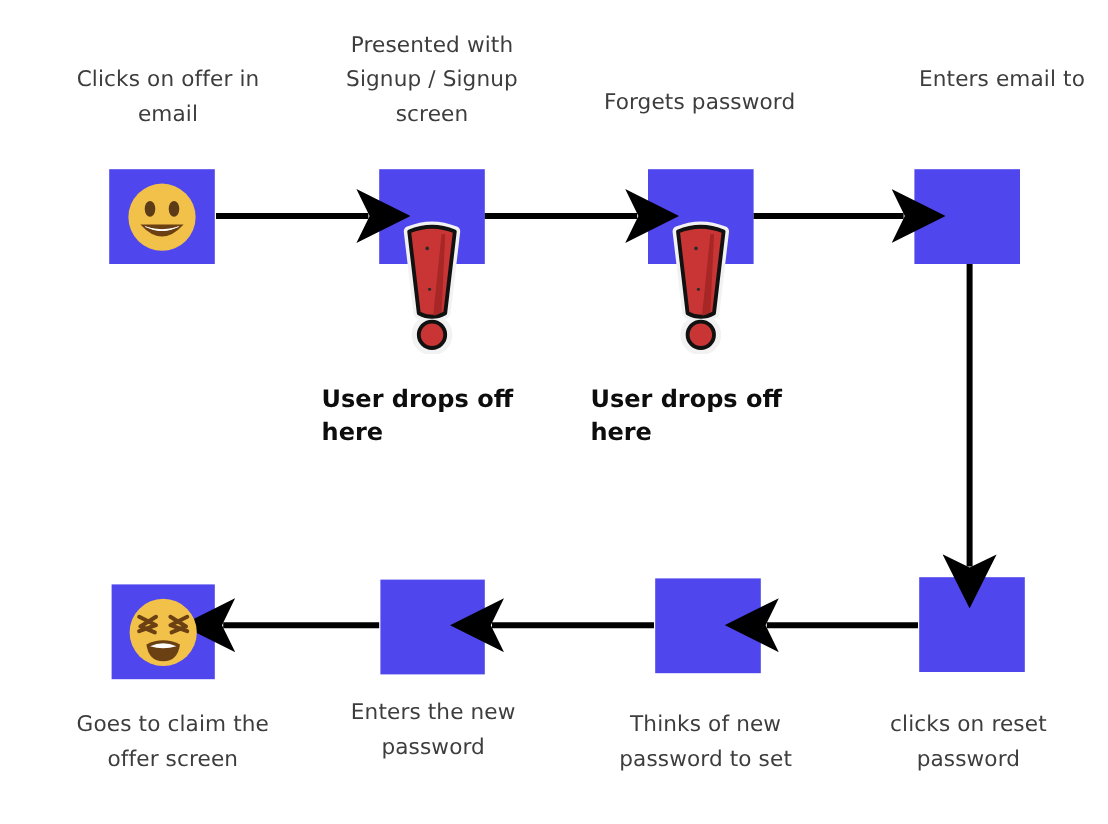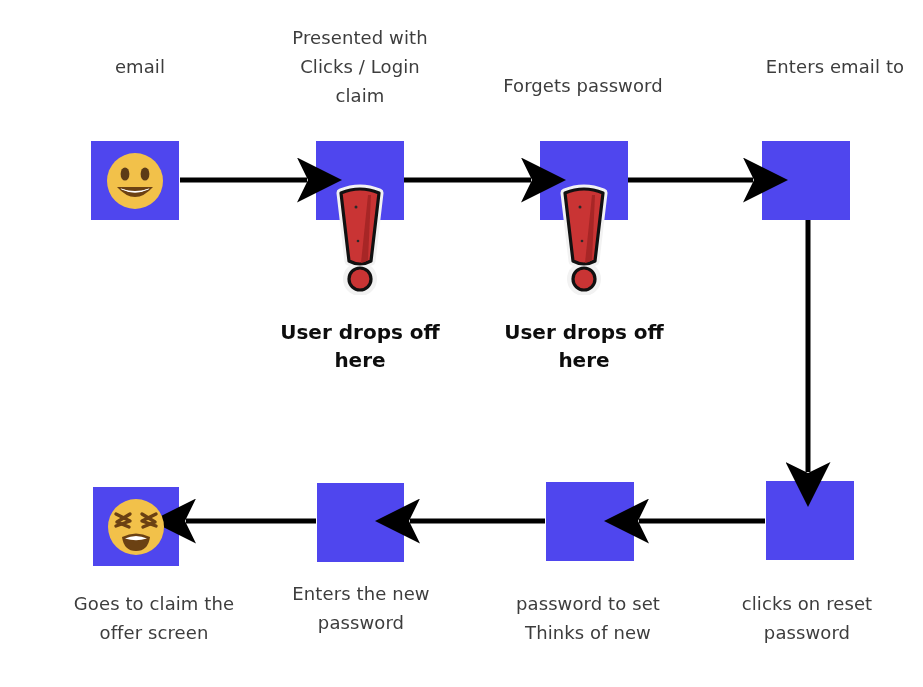--- a/index.html
+++ b/index.html
@@ -39,21 +39,21 @@
     z-index: 4;
     font-weight: 400;
     letter-spacing: 0.1px;
   }
 
   .dropoff {
     position: absolute;
     color: #0d0d0d;
     font-size: 20px;
     line-height: 28px;
-    text-align: center;
+    text-align: left;
     font-weight: bold;
     z-index: 4;
   }
 
   
   #connectors {
     position: absolute;
     left: 0; top: 0;
     width: 923px;
     height: 687px;
@@ -118,27 +118,28 @@
     <g>
       <line x1="545" y1="521" x2="410" y2="521" stroke="#000000" stroke-width="5" marker-end="url(#arrow-l)"></line>
     </g>
 
     <g>
       <line x1="316" y1="521" x2="186" y2="521" stroke="#000000" stroke-width="5" marker-end="url(#arrow-l)"></line>
     </g>
   </svg>
 
   <div class="caption" style="left:35px; top:52px; width:210px;">
+    <div>Clicks on offer in</div>
     <div>email</div>
   </div>
 
   <div class="caption" style="left:255px; top:23px; width:210px;">
     <div>Presented with</div>
-    <div>Clicks / Login</div>
-    <div>claim</div>
+    <div>Signup / Signup</div>
+    <div>screen</div>
   </div>
 
   <div class="caption" style="left:468px; top:71px; width:230px;">
     <div>Forgets password</div>
   </div>
 
   <div class="caption" style="left:730px; top:52px; width:210px;">
     <div>Enters email to</div>
   </div>
 
@@ -208,33 +209,33 @@
       <circle cx="32" cy="32" r="28" fill="#f2c14a"></circle>
       <path d="M12 19 L26 26 L12 31" fill="none" stroke="#6b4113" stroke-width="3.4" stroke-linecap="round" stroke-linejoin="round"></path>
       <path d="M26 19 L13 27 L25 32" fill="none" stroke="#6b4113" stroke-width="3.4" stroke-linecap="round" stroke-linejoin="round"></path>
       <path d="M52 19 L38 26 L52 31" fill="none" stroke="#6b4113" stroke-width="3.4" stroke-linecap="round" stroke-linejoin="round"></path>
       <path d="M38 19 L51 27 L39 32" fill="none" stroke="#6b4113" stroke-width="3.4" stroke-linecap="round" stroke-linejoin="round"></path>
       <path d="M18 42 Q32 35 46 42 Q44 56 32 56 Q20 56 18 42 Z" fill="#6b4113"></path>
       <path d="M21 43.5 Q32 38.5 43 43.5 Q32 47 21 43.5 Z" fill="#ffffff"></path>
     </svg>
   </div>
 
-  <div class="caption" style="left:46px; top:589px; width:216px;">
+  <div class="caption" style="left:36px; top:589px; width:216px;">
     <div>Goes to claim the</div>
     <div>offer screen</div>
   </div>
 
   <div class="caption" style="left:258px; top:579px; width:206px;text-align:center;">
     <div>Enters the new</div>
     <div>password</div>
   </div>
 
   <div class="caption" style="left:485px; top:589px; width:206px;">
+    <div>Thinks of new</div>
     <div>password to set</div>
-    <div>Thinks of new</div>
   </div>
 
   <div class="caption" style="left:707px; top:589px; width:200px;">
     <div>clicks on reset</div>
     <div>password</div>
   </div>
 
 </div>
 
 </body></html>

